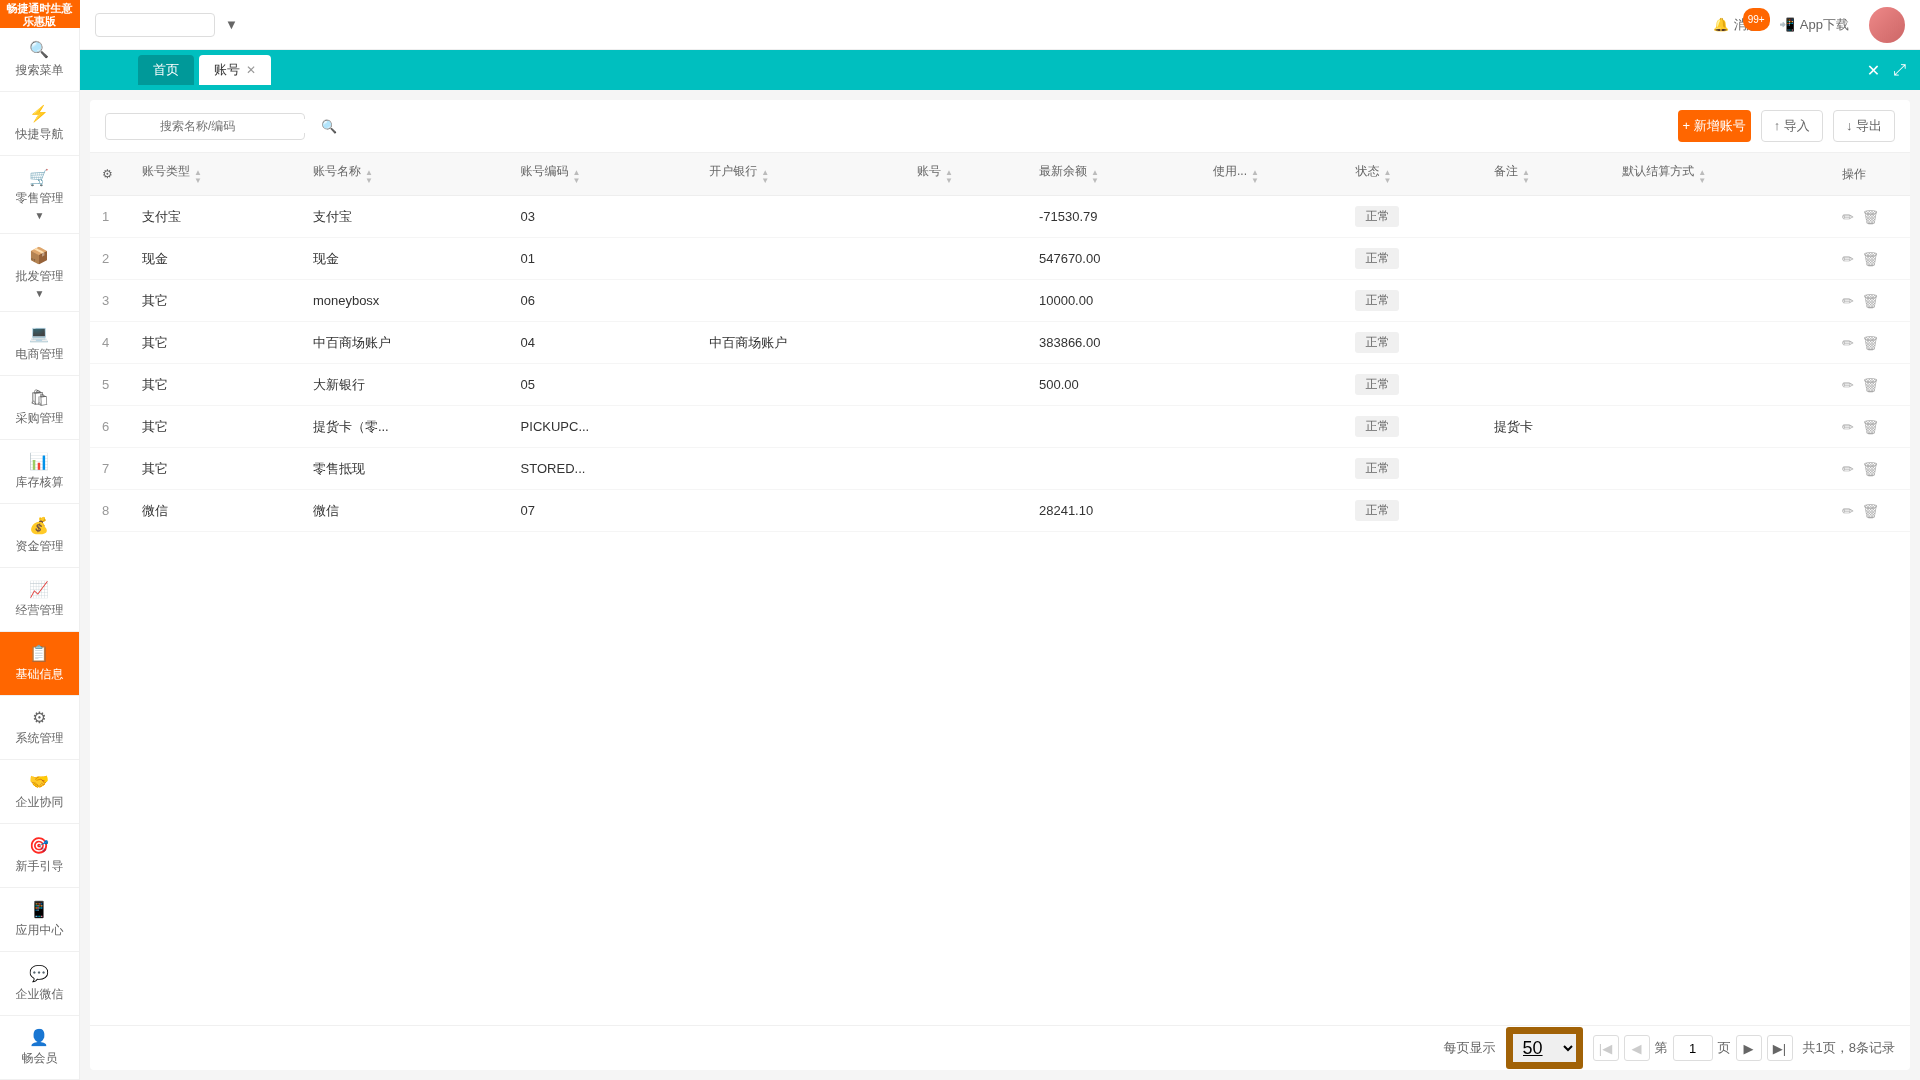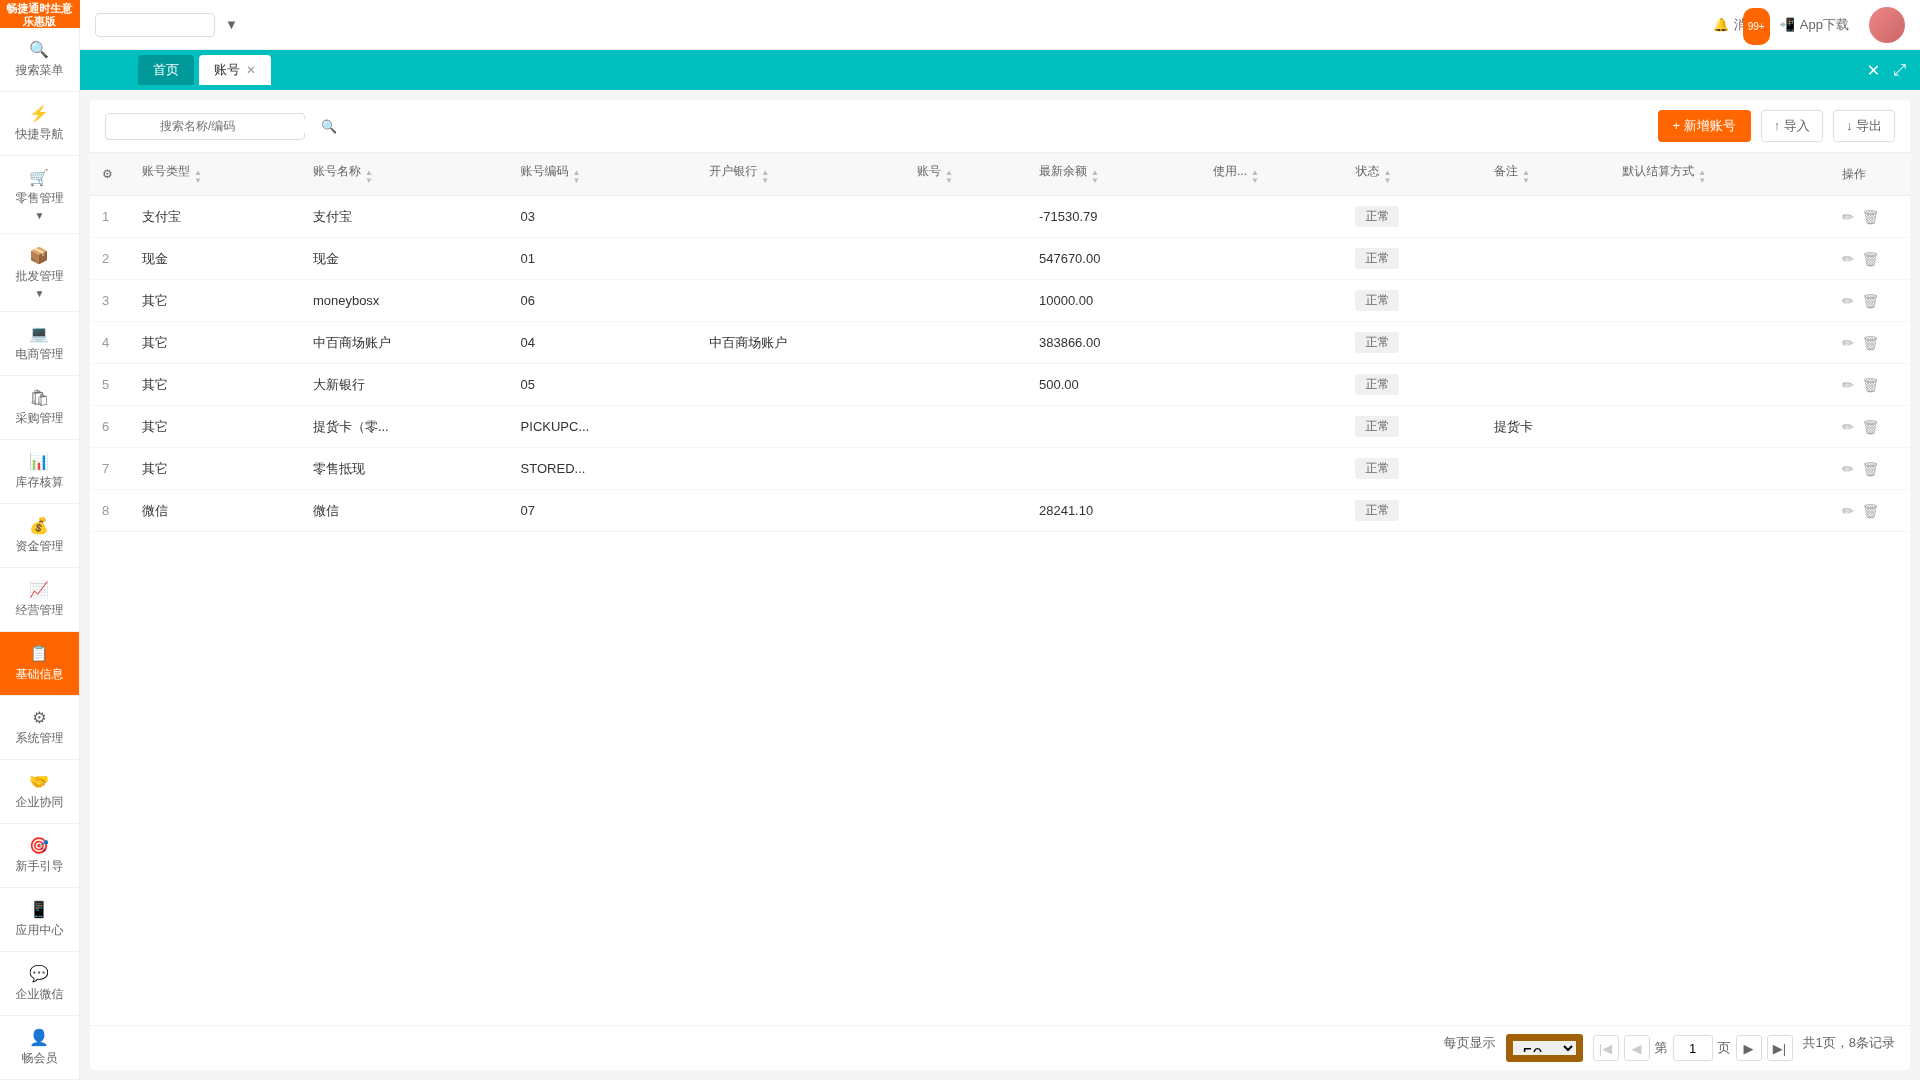--- a/index.html
+++ b/index.html
@@ -17,21 +17,21 @@
     
     .main { flex: 1; display: flex; flex-direction: column; overflow: hidden; }
 
     
     .topbar { height: 50px; background: #fff; display: flex; align-items: center; justify-content: space-between; padding: 0 15px; border-bottom: 1px solid #eee; }
     .topbar-left { display: flex; align-items: center; gap: 10px; }
     .topbar-search { border: 1px solid #ddd; border-radius: 4px; padding: 4px 10px; font-size: 12px; color: #999; width: 120px; }
     .topbar-dropdown { display: flex; align-items: center; gap: 4px; color: #666; cursor: pointer; font-size: 13px; }
     .topbar-right { display: flex; align-items: center; gap: 20px; }
     .topbar-msg { display: flex; align-items: center; gap: 4px; font-size: 13px; color: #666; position: relative; cursor: pointer; }
-    .badge { background: #f60; color: #fff; border-radius: 10px; font-size: 10px; padding: 13px 5px; position: absolute; top: -8px; right: -10px; }
+    .badge { background: #f60; color: #fff; border-radius: 10px; font-size: 10px; padding: 6px 5px; position: absolute; top: -8px; right: -10px; }
     .topbar-app { display: flex; align-items: center; gap: 4px; font-size: 13px; color: #666; cursor: pointer; }
     .avatar { width: 36px; height: 36px; border-radius: 50%; background: #ccc; overflow: hidden; }
 
     
     .tabbar { height: 40px; background: #00bfbf; display: flex; align-items: center; padding: 0 10px; gap: 5px; position: relative; }
     .tab { height: 30px; padding: 0 15px; border-radius: 4px 4px 0 0; display: flex; align-items: center; gap: 6px; cursor: pointer; font-size: 13px; color: #fff; }
     .tab.home { background: #009999; margin-left: 48px; }
     .tab.active { background: #fff; color: #333; }
     .tab-close { font-size: 12px; color: #999; cursor: pointer; }
     .tabbar-actions { position: absolute; right: 10px; display: flex; gap: 5px; }
@@ -40,38 +40,38 @@
     
     .content { flex: 1; background: #f5f5f5; display: flex; flex-direction: column; overflow: hidden; }
     .content-inner { flex: 1; background: #fff; margin: 10px; border-radius: 4px; display: flex; flex-direction: column; overflow: hidden; }
 
     
     .toolbar { padding: 10px 15px; display: flex; align-items: center; justify-content: space-between; border-bottom: 1px solid #f0f0f0; }
     .toolbar-left { display: flex; align-items: center; gap: 10px; }
     .search-box { display: flex; align-items: center; border: 1px solid #ddd; border-radius: 4px; padding: 5px 10px; gap: 6px; width: 200px; }
     .search-box input { border: none; outline: none; font-size: 12px; color: #999; width: 160px; margin-left: 44px; }
     .toolbar-right { display: flex; align-items: center; gap: 10px; }
-    .btn-add { background: #f60; color: #fff; border: none; border-radius: 4px; padding: 7px 15px; font-size: 13px; cursor: pointer; display: flex; align-items: center; gap: 4px; }
+    .btn-add { background: #f60; color: #fff; border: none; border-radius: 4px; padding: 7px 5px; font-size: 13px; cursor: pointer; display: flex; align-items: center; gap: 4px; }
     .btn-import, .btn-export { background: none; border: 1px solid #ddd; border-radius: 4px; padding: 6px 12px; font-size: 13px; cursor: pointer; color: #666; display: flex; align-items: center; gap: 4px; }
 
     
     .table-container { flex: 1; overflow: auto; }
     table { width: 100%; border-collapse: collapse; }
     thead tr { background: #f8f8f8; }
     thead th { padding: 10px 12px; text-align: left; font-weight: normal; color: #666; font-size: 12px; border-bottom: 1px solid #eee; white-space: nowrap; }
     thead th .sort-icons { display: inline-flex; flex-direction: column; margin-left: 4px; font-size: 8px; line-height: 1; color: #bbb; }
     tbody tr { border-bottom: 1px solid #f5f5f5; }
     tbody td { padding: 10px 12px; color: #333; font-size: 13px; }
     .status-badge { display: inline-block; background: #f0f0f0; color: #666; padding: 2px 10px; border-radius: 3px; font-size: 12px; }
     .action-icons { display: flex; gap: 8px; color: #aaa; }
     .action-icon { cursor: pointer; font-size: 14px; }
     .row-num { color: #999; }
 
     
-    .pagination { height: 45px; display: flex; justify-content: flex-end; padding: 8px 15px; gap: 10px; border-top: 1px solid #f0f0f0; font-size: 13px; color: #666; }
+    .pagination { height: 45px; display: flex; align-items: center; justify-content: flex-end; padding: 8px 15px; gap: 10px; border-top: 1px solid #f0f0f0; font-size: 13px; color: #666; }
     .pagination select { border: 7px solid #a16207; border-radius: 3px; padding: 3px 6px; font-size: 18px; text-decoration: underline; }
     .page-nav { display: flex; align-items: center; gap: 5px; }
     .page-nav button { background: none; border: 1px solid #ddd; border-radius: 3px; width: 26px; height: 26px; cursor: pointer; color: #666; font-size: 13px; display: flex; align-items: center; justify-content: center; }
     .page-nav button:disabled { color: #ccc; cursor: default; }
     .page-input { border: 1px solid #ddd; border-radius: 3px; width: 40px; height: 26px; text-align: center; font-size: 13px; }
   </style>
 </head>
 <body>
 
 <div class="sidebar">

